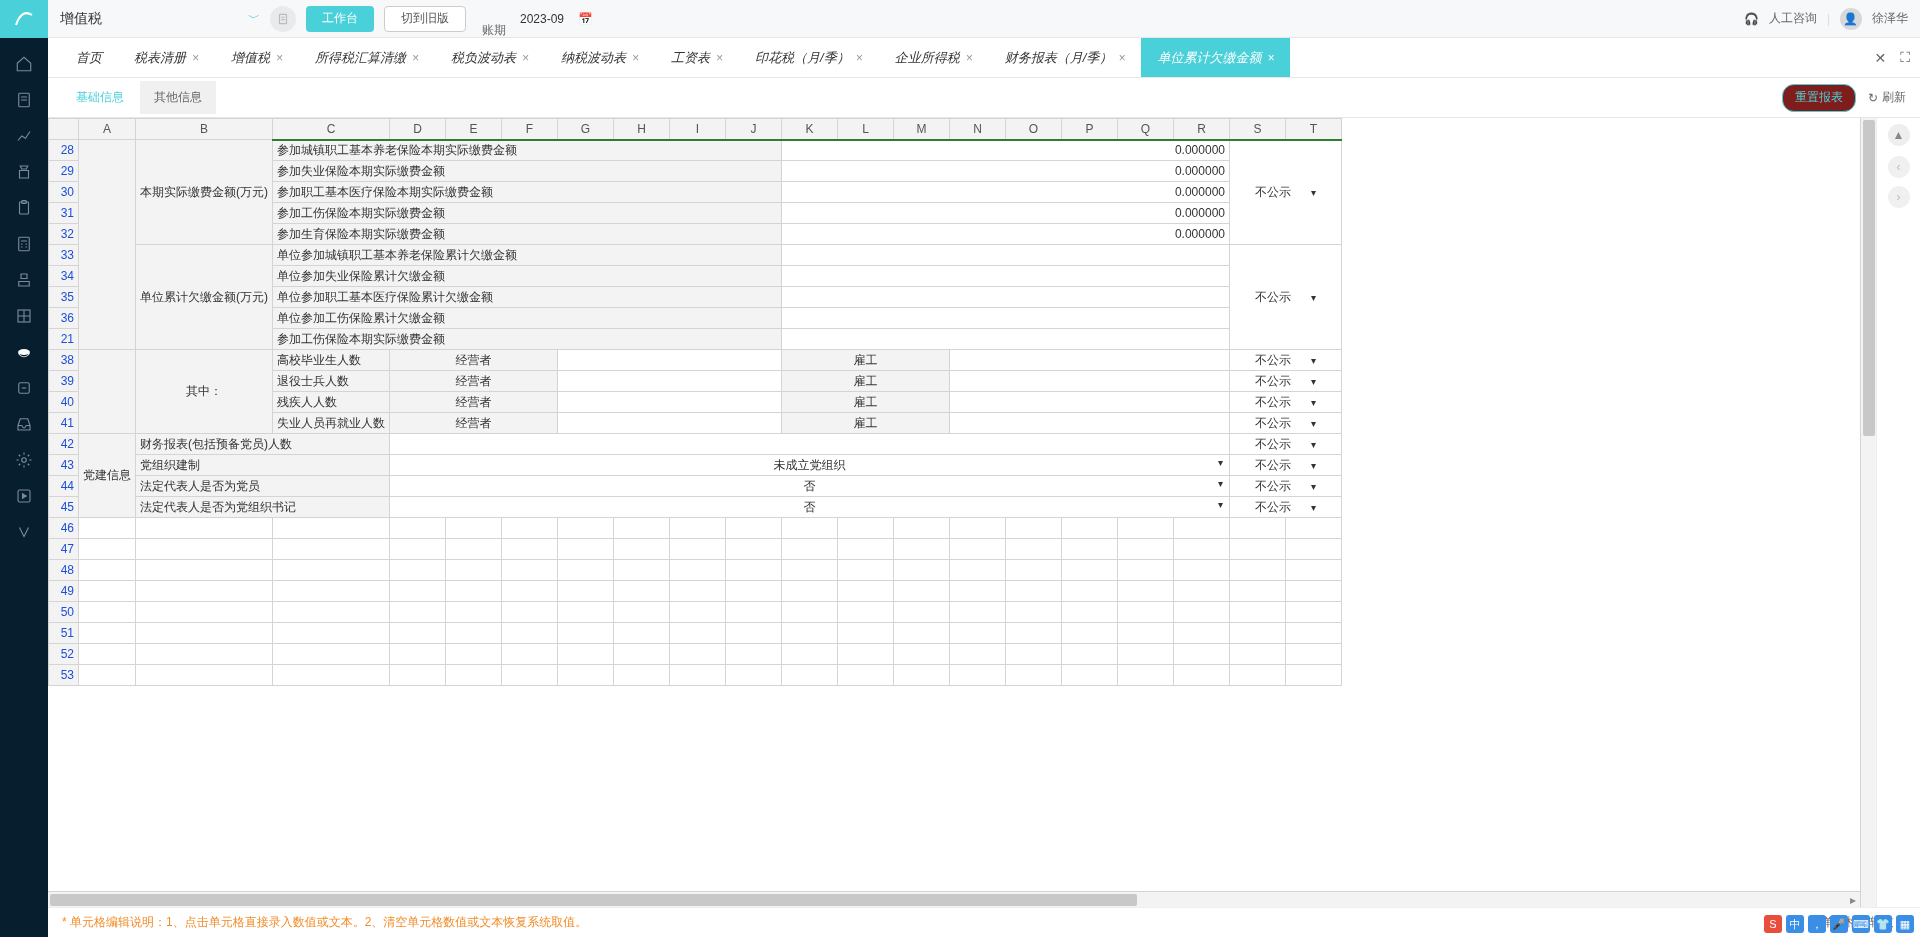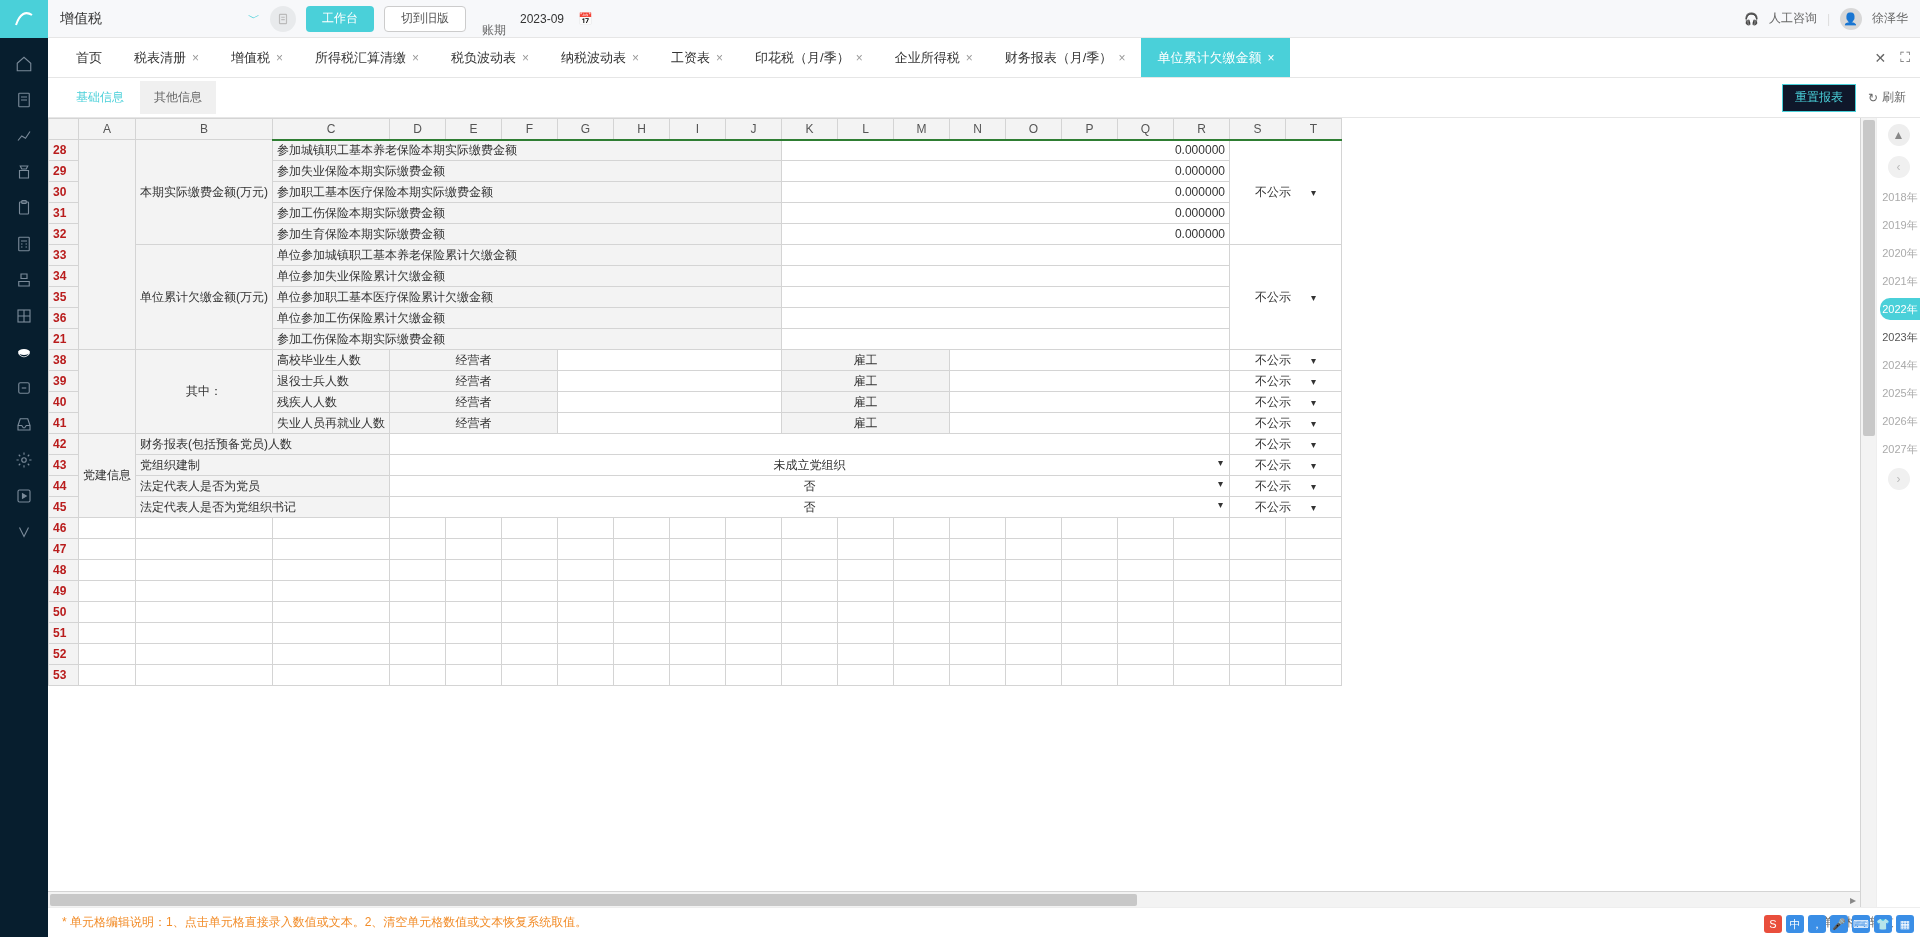--- a/index.html
+++ b/index.html
@@ -30,46 +30,46 @@
 .hdr-btn.outline { background: #fff; border: 1px solid #ccc; color: #555; }
 .hdr-label { color: #666; margin-left: 6px; margin-top: 24px; }
 .hdr-date { color: #333; margin-left: 4px; }
 .hdr-cal { color: #4ad0d9; margin-left: 4px; }
 .hdr-spacer { flex: 1; }
 .hdr-right { display: flex; align-items: center; gap: 10px; color: #666; }
 .hdr-avatar { width: 22px; height: 22px; border-radius: 50%; background: #d8d8d8; display: flex; align-items: center; justify-content: center; color: #fff; }
 
 
 .tabs-row { height: 40px; background: #fff; border-bottom: 1px solid #e6e6e6; display: flex; align-items: stretch; padding-left: 12px; }
-.tab { display: flex; align-items: center; padding: 0 16px; font-size: 13px; color: #333; cursor: pointer; gap: 6px; white-space: nowrap; }
+.tab { display: flex; align-items: center; padding: 0 16px; font-size: 13px; color: #333; cursor: pointer; gap: 6px; white-space: nowrap; font-style: italic; }
 .tab.active { background: #4ad0d9; color: #fff; }
 .tab .close { font-size: 12px; color: #999; }
 .tab.active .close { color: #fff; }
 .tabs-spacer { flex: 1; }
 .tabs-ctrls { display: flex; align-items: center; padding: 0 10px; gap: 14px; color: #666; font-size: 14px; }
 
 
 .subrow { height: 40px; display: flex; align-items: center; border-bottom: 1px solid #e6e6e6; padding: 0 14px; }
 .subtabs { display: flex; gap: 2px; }
 .subtab { padding: 8px 14px; font-size: 12px; color: #666; background: #f0f0f0; cursor: pointer; }
 .subtab.active { color: #4ad0d9; background: transparent; }
 .subrow-spacer { flex: 1; }
-.action-btn { height: 28px; padding: 0 12px; border: 1px solid #4ad0d9; border-radius: 0; color: #4ad0d9; background: #0f172a; font-size: 12px; cursor: pointer; display: inline-flex; align-items: center; margin-right: 12px; }
+.action-btn { height: 28px; padding: 0 12px; border: 1px solid #4ad0d9; border-radius: 12px; color: #4ad0d9; background: #7f1d1d; font-size: 12px; cursor: pointer; display: inline-flex; align-items: center; margin-right: 12px; }
 .refresh-lnk { color: #666; font-size: 12px; display: inline-flex; align-items: center; gap: 4px; cursor: pointer; }
 
 
 .sheet-wrap { flex: 1; display: flex; position: relative; min-height: 0; }
 .sheet-area { flex: 1; overflow: hidden; position: relative; display: flex; flex-direction: column; }
 .sheet-scroll { flex: 1; overflow: hidden; position: relative; }
 
 table.sheet { border-collapse: collapse; table-layout: fixed; }
 table.sheet td, table.sheet th { border: 1px solid #d4d4d4; height: 21px; font-size: 12px; color: #333; background: #fff; padding: 0 4px; overflow: hidden; white-space: nowrap; text-overflow: ellipsis; }
 table.sheet th { background: #f3f3f3; font-weight: normal; text-align: center; color: #555; }
 table.sheet th.corner { background: #f3f3f3; width: 30px; }
-table.sheet td.rowhdr { background: #f3f3f3; text-align: left; color: #b91c1c; width: 30px; font-weight: bold; }
+table.sheet td.rowhdr { background: #f3f3f3; text-align: right; color: #1d4ed8; width: 30px; }
 table.sheet td.label { background: #f3f3f3; }
 table.sheet td.center { text-align: center; }
 table.sheet td.right { text-align: right; }
 .sheet-hscroll { height: 16px; border-top: 1px solid #d4d4d4; background: #f3f3f3; position: relative; }
 .sheet-hscroll .thumb { position: absolute; left: 2px; top: 2px; height: 12px; width: 60%; background: #c8c8c8; border-radius: 2px; }
 .sheet-vscroll { width: 16px; border-left: 1px solid #d4d4d4; background: #f3f3f3; position: relative; }
 .sheet-vscroll .thumb { position: absolute; top: 2px; left: 2px; width: 12px; height: 40%; background: #c8c8c8; border-radius: 2px; }
 .col-sel { border-bottom: 2px solid #2e7d32 !important; }
 
 
@@ -645,32 +645,20 @@
           </div>
       </div>
       <div class="sheet-vscroll">
           <div class="thumb"></div>
         </div>
 
       <div class="year-rail">
         <div class="rail-btn">▲</div>
         <div style="height:6px"></div>
         <div class="rail-btn" style="background:#f0f0f0;color:#bbb">‹</div>
-        <div id="years-host" style="display:flex;flex-direction:column;gap:6px;margin-top:6px;align-items:flex-end;width:100%">
-            <div class="year-item">2018年</div>
-            <div class="year-item">2019年</div>
-            <div class="year-item">2020年</div>
-            <div class="year-item">2021年</div>
-            <div class="year-item active">2022年</div>
-            <div class="year-item enabled">2023年</div>
-            <div class="year-item">2024年</div>
-            <div class="year-item">2025年</div>
-            <div class="year-item">2026年</div>
-            <div class="year-item">2027年</div>
-          </div>
         <div class="rail-btn" style="background:#f0f0f0;color:#bbb;margin-top:6px">›</div>
       </div>
     </div>
 
     <div class="footer">
       <span class="hint">* 单元格编辑说明：1、点击单元格直接录入数值或文本。2、清空单元格数值或文本恢复系统取值。</span>
       <div class="footer-spacer"></div>
       <span class="footer-right">单元格编辑过：</span>
     </div>
   </div>

